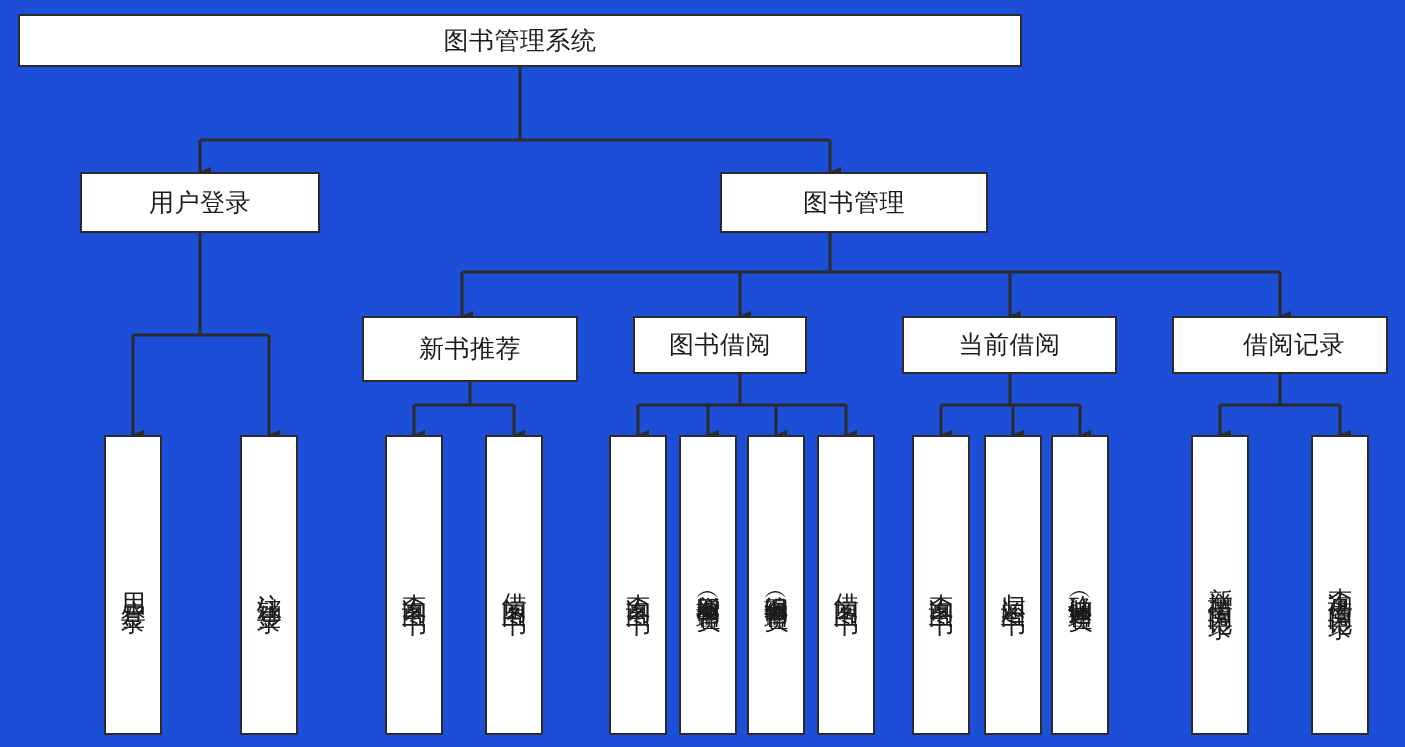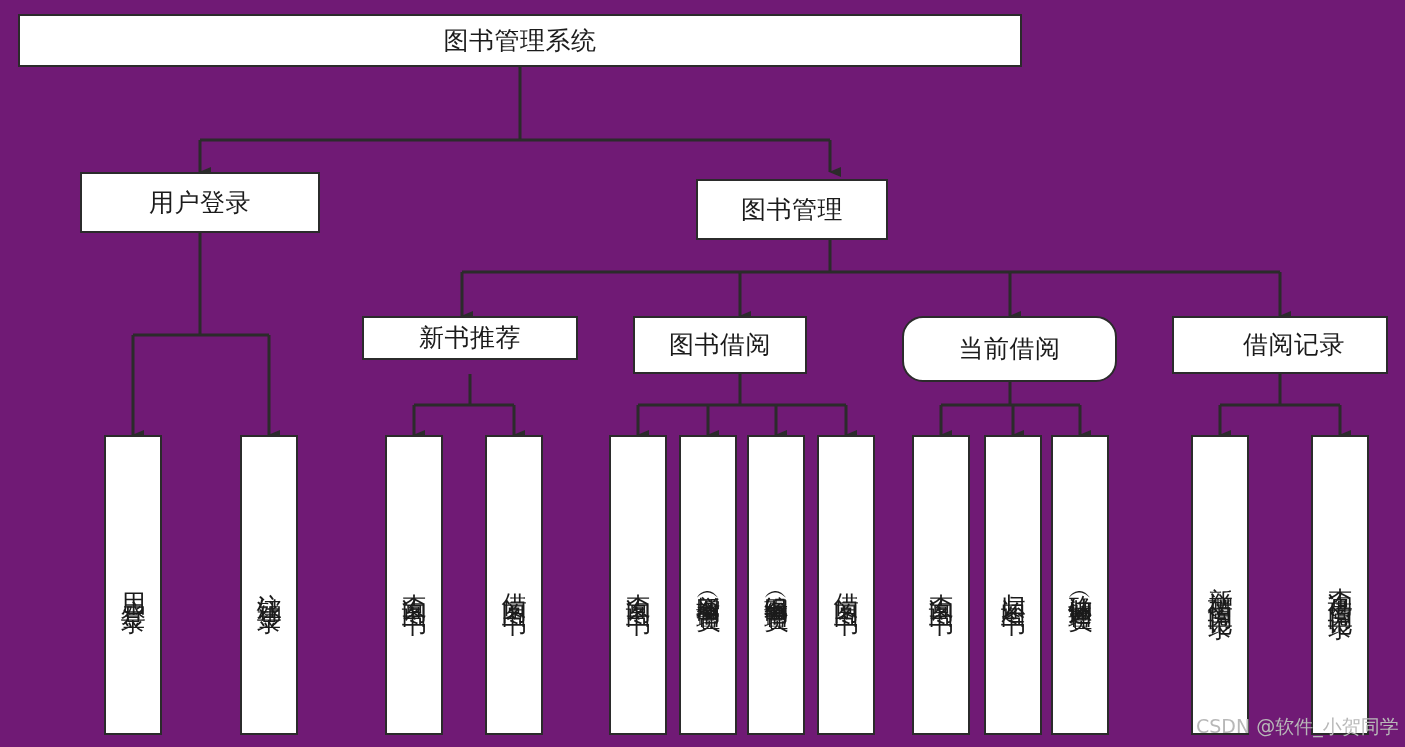--- a/index.html
+++ b/index.html
@@ -10,21 +10,21 @@
   body {
     width: 1405px;
     height: 747px;
     overflow: hidden;
     font-family: "DejaVu Sans", "Liberation Sans", sans-serif;
   }
   #diagram-root {
     position: relative;
     width: 1405px;
     height: 747px;
-    background: #701a75;
+    background: #1d4ed8;
   }
   svg#flow-svg {
     position: absolute;
     left: 0;
     top: 0;
     width: 1405px;
     height: 747px;
     display: block;
   }
   
@@ -115,30 +115,30 @@
       </g>
   </svg>
 
   <div id="nodes-layer">
       <div class="node-box" style="left: 18px; top: 14px; width: 1004px; height: 53px;">
         <span class="node-label">图书管理系统</span>
       </div>
       <div class="node-box" style="left: 80px; top: 172px; width: 240px; height: 61px;">
         <span class="node-label">用户登录</span>
       </div>
-      <div class="node-box" style="left: 696px; top: 172px; width: 192px; height: 61px; margin-top: 7px;">
+      <div class="node-box" style="left: 720px; top: 172px; width: 268px; height: 61px;">
         <span class="node-label">图书管理</span>
       </div>
-      <div class="node-box" style="left: 362px; top: 316px; width: 216px; height: 44px;">
+      <div class="node-box" style="left: 362px; top: 316px; width: 216px; height: 66px;">
         <span class="node-label">新书推荐</span>
       </div>
       <div class="node-box" style="left: 633px; top: 316px; width: 174px; height: 58px;">
         <span class="node-label">图书借阅</span>
       </div>
-      <div class="node-box" style="left: 902px; top: 316px; width: 215px; height: 66px; border-radius: 21px;">
+      <div class="node-box" style="left: 902px; top: 316px; width: 215px; height: 58px;">
         <span class="node-label">当前借阅</span>
       </div>
       <div class="node-box" style="left: 1172px; top: 316px; width: 216px; height: 58px; padding-left: 28px;">
         <span class="node-label">借阅记录</span>
       </div>
       <div class="node-box vbox" style="left: 104px; top: 435px; width: 58px; height: 300px;">
         <span class="node-label vertical" style="font-size: 25px; letter-spacing: 6px;">用户登录</span>
       </div>
       <div class="node-box vbox" style="left: 240px; top: 435px; width: 58px; height: 300px;">
         <span class="node-label vertical" style="font-size: 25px; letter-spacing: 6px;">注销登录</span>
@@ -171,15 +171,14 @@
         <span class="node-label vertical" style="font-size: 24px; letter-spacing: 2px;">确认归还（管理员）</span>
       </div>
       <div class="node-box vbox" style="left: 1191px; top: 435px; width: 58px; height: 300px;">
         <span class="node-label vertical" style="font-size: 25px; letter-spacing: 6px;">新增借阅记录</span>
       </div>
       <div class="node-box vbox" style="left: 1311px; top: 435px; width: 58px; height: 300px;">
         <span class="node-label vertical" style="font-size: 25px; letter-spacing: 6px;">查询借阅记录</span>
       </div>
     </div>
 
-  <div class="watermark" style="left: 1196px; top: 714px; color: rgb(184, 184, 184);">CSDN @软件_小贺同学</div>
 
 </div>
 
 </body></html>

